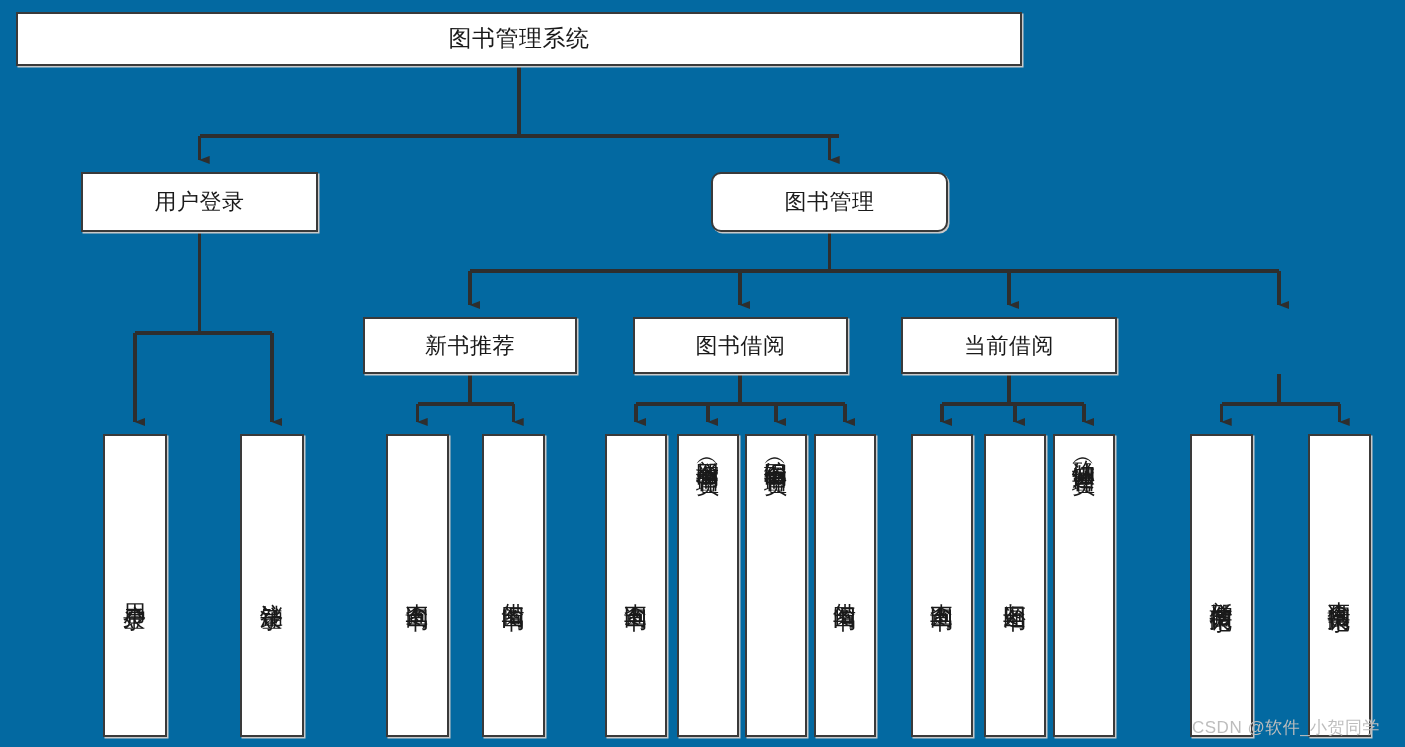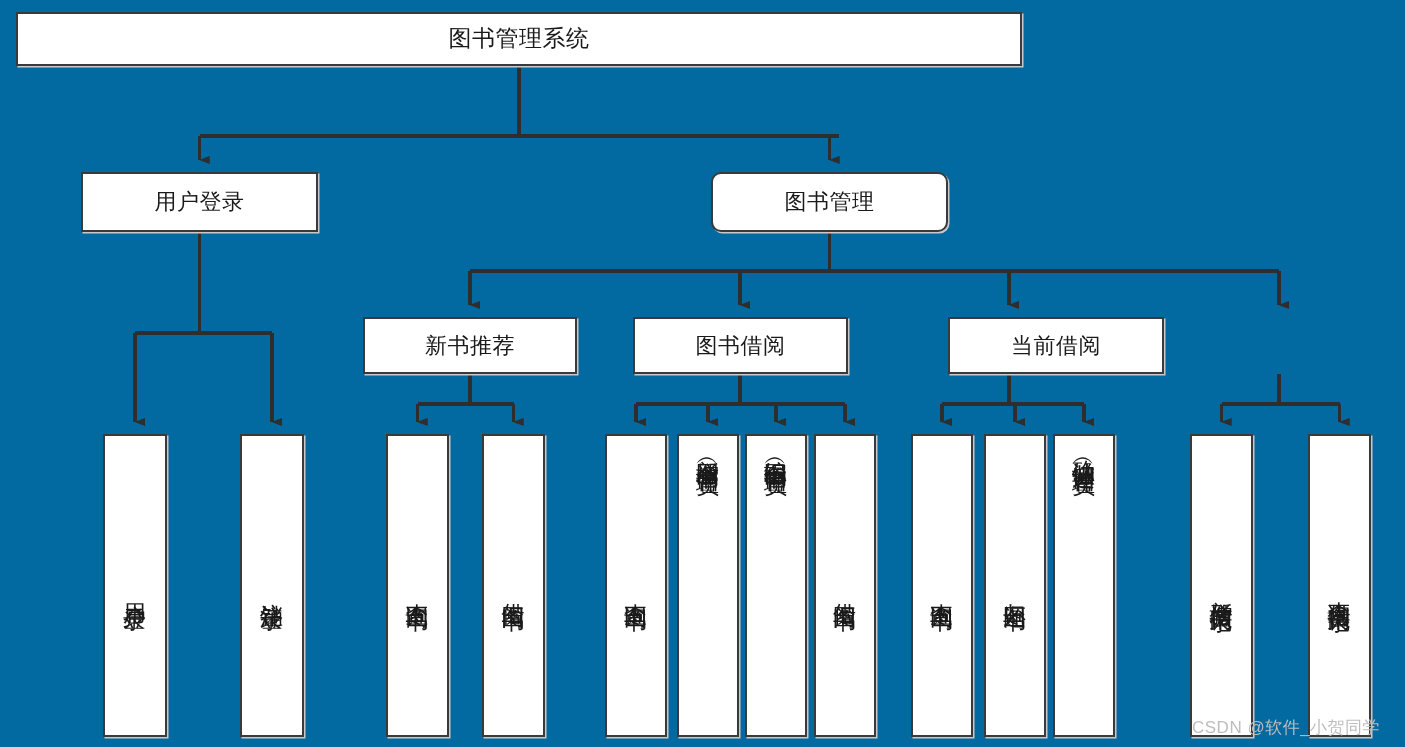--- a/index.html
+++ b/index.html
@@ -139,21 +139,21 @@
   <div class="node horizontal" style="left:711px; top:172px; width:237px; height:60px;border-radius:10px;">
     <span class="node-label">图书管理</span>
   </div>
 
   <div class="node horizontal" style="left:363px; top:317px; width:214px; height:57px;">
     <span class="node-label">新书推荐</span>
   </div>
   <div class="node horizontal" style="left:633px; top:317px; width:215px; height:57px;">
     <span class="node-label">图书借阅</span>
   </div>
-  <div class="node horizontal" style="left:948px; top:317px; width:216px; height:57px;">
+  <div class="node horizontal" style="left:901px; top:317px; width:216px; height:57px;">
     <span class="node-label">当前借阅</span>
   </div>
 
   <div class="node vertical mid" style="left:103px; top:434px; width:64px; height:303px;">
     <span class="node-label">用户登录</span>
   </div>
   <div class="node vertical mid" style="left:240px; top:434px; width:64px; height:303px;">
     <span class="node-label">注销登录</span>
   </div>
   <div class="node vertical mid" style="left:386px; top:434px; width:63px; height:303px;">

